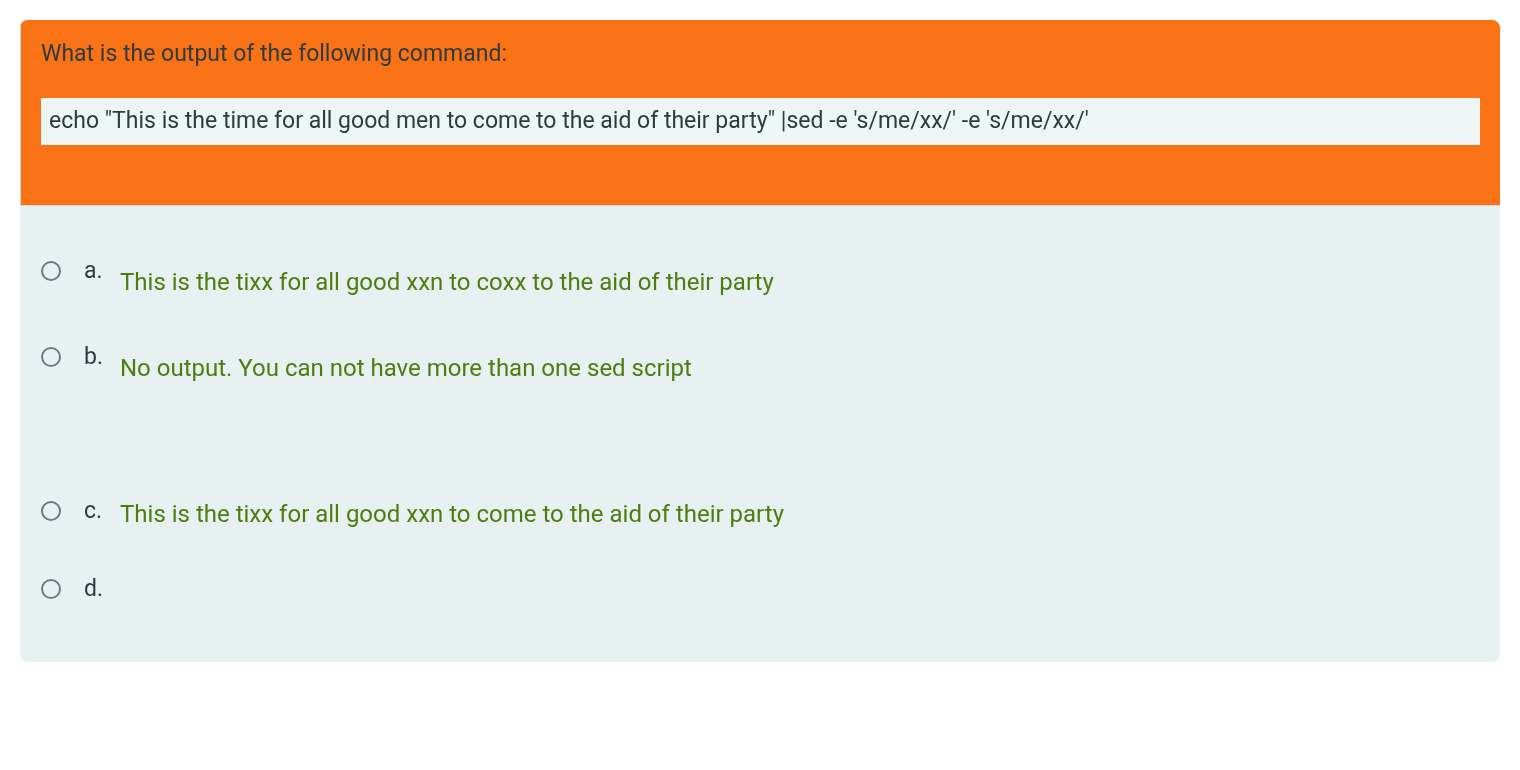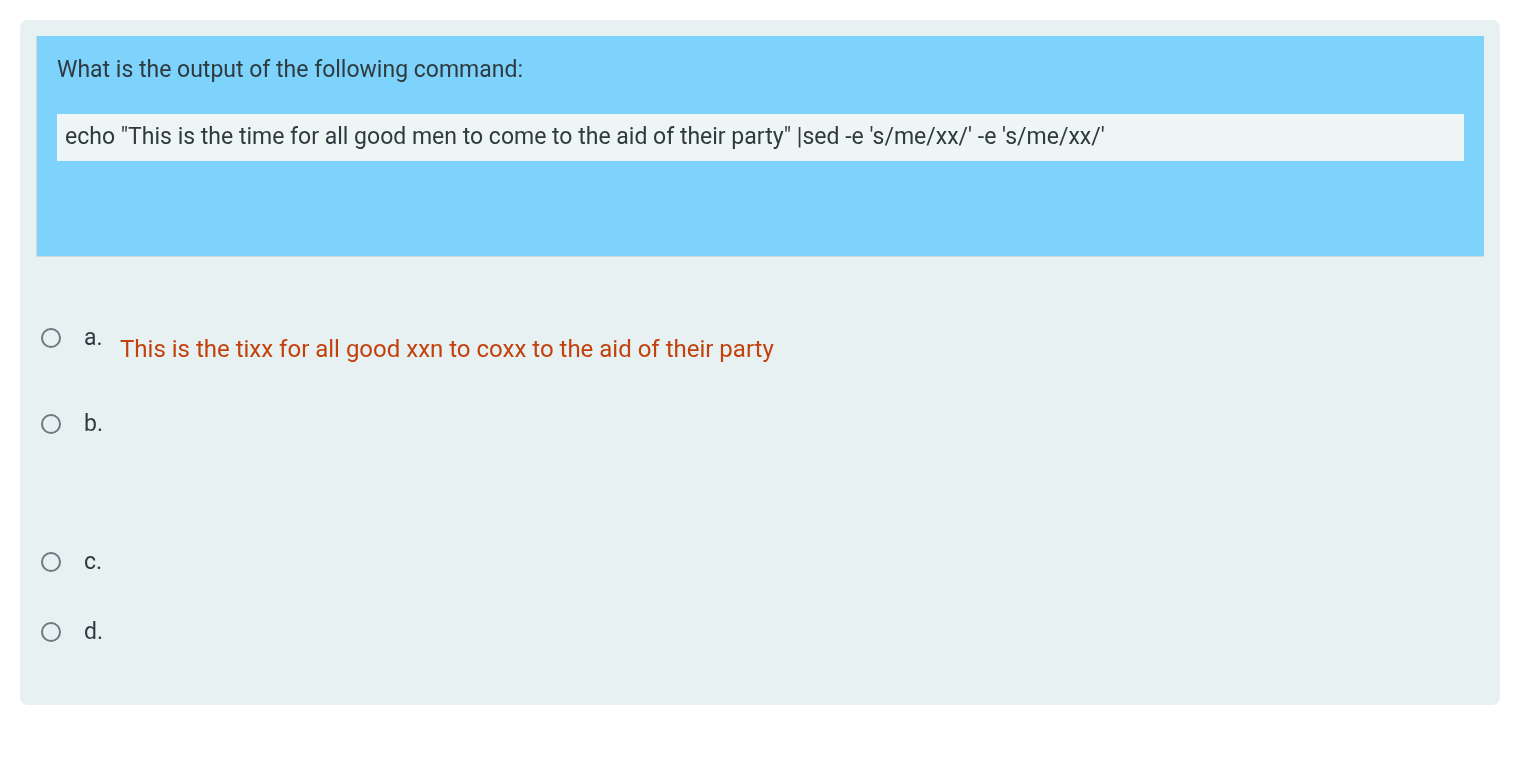--- a/index.html
+++ b/index.html
@@ -19,23 +19,23 @@
     .question-container {
       background: #e8f1f2;
       border-radius: 8px;
       padding: 0;
       margin: 0 auto;
       width: 1480px;
       overflow: hidden;
     }
     
     .question-stem {
-      background: #7dd3fc;
-      padding: 18px 20px 95px 20px;
-      margin: 16px;
+      background: #f97316;
+      padding: 18px 20px 60px 20px;
+      margin: 0;
       border-left: 1px solid #d0d8da;
       border-bottom: 1px solid #d0d8da;
     }
     
     .question-text {
       font-size: 23px;
       color: #2f3a3f;
       line-height: 1.4;
       margin-bottom: 28px;
     }
@@ -91,21 +91,21 @@
     .option-letter {
       font-size: 23px;
       color: #2f3a3f;
       width: 36px;
       flex-shrink: 0;
       margin-top: 1px;
     }
     
     .option-text {
       font-size: 24px;
-      color: #c2410c;
+      color: #4d7c0f;
       line-height: 1.5;
       padding-top: 8px;
     }
     
     .option-text.inline {
       padding-top: 0;
     }
   </style>
 </head>
 <body>
@@ -125,27 +125,29 @@
       </div>
       <div class="option-letter">a.</div>
       <div class="option-text">This is the tixx for all good xxn to coxx to the aid of their party</div>
     </div>
 
     <div class="answer-option large-gap">
       <div class="radio-wrapper">
         <div class="radio-circle"></div>
       </div>
       <div class="option-letter">b.</div>
+      <div class="option-text">No output. You can not have more than one sed script</div>
     </div>
 
     <div class="answer-option">
       <div class="radio-wrapper">
         <div class="radio-circle"></div>
       </div>
       <div class="option-letter">c.</div>
+      <div class="option-text inline">This is the tixx for all good xxn to come to the aid of their party</div>
     </div>
 
     <div class="answer-option">
       <div class="radio-wrapper">
         <div class="radio-circle"></div>
       </div>
       <div class="option-letter">d.</div>
     </div>
 
   </div>

